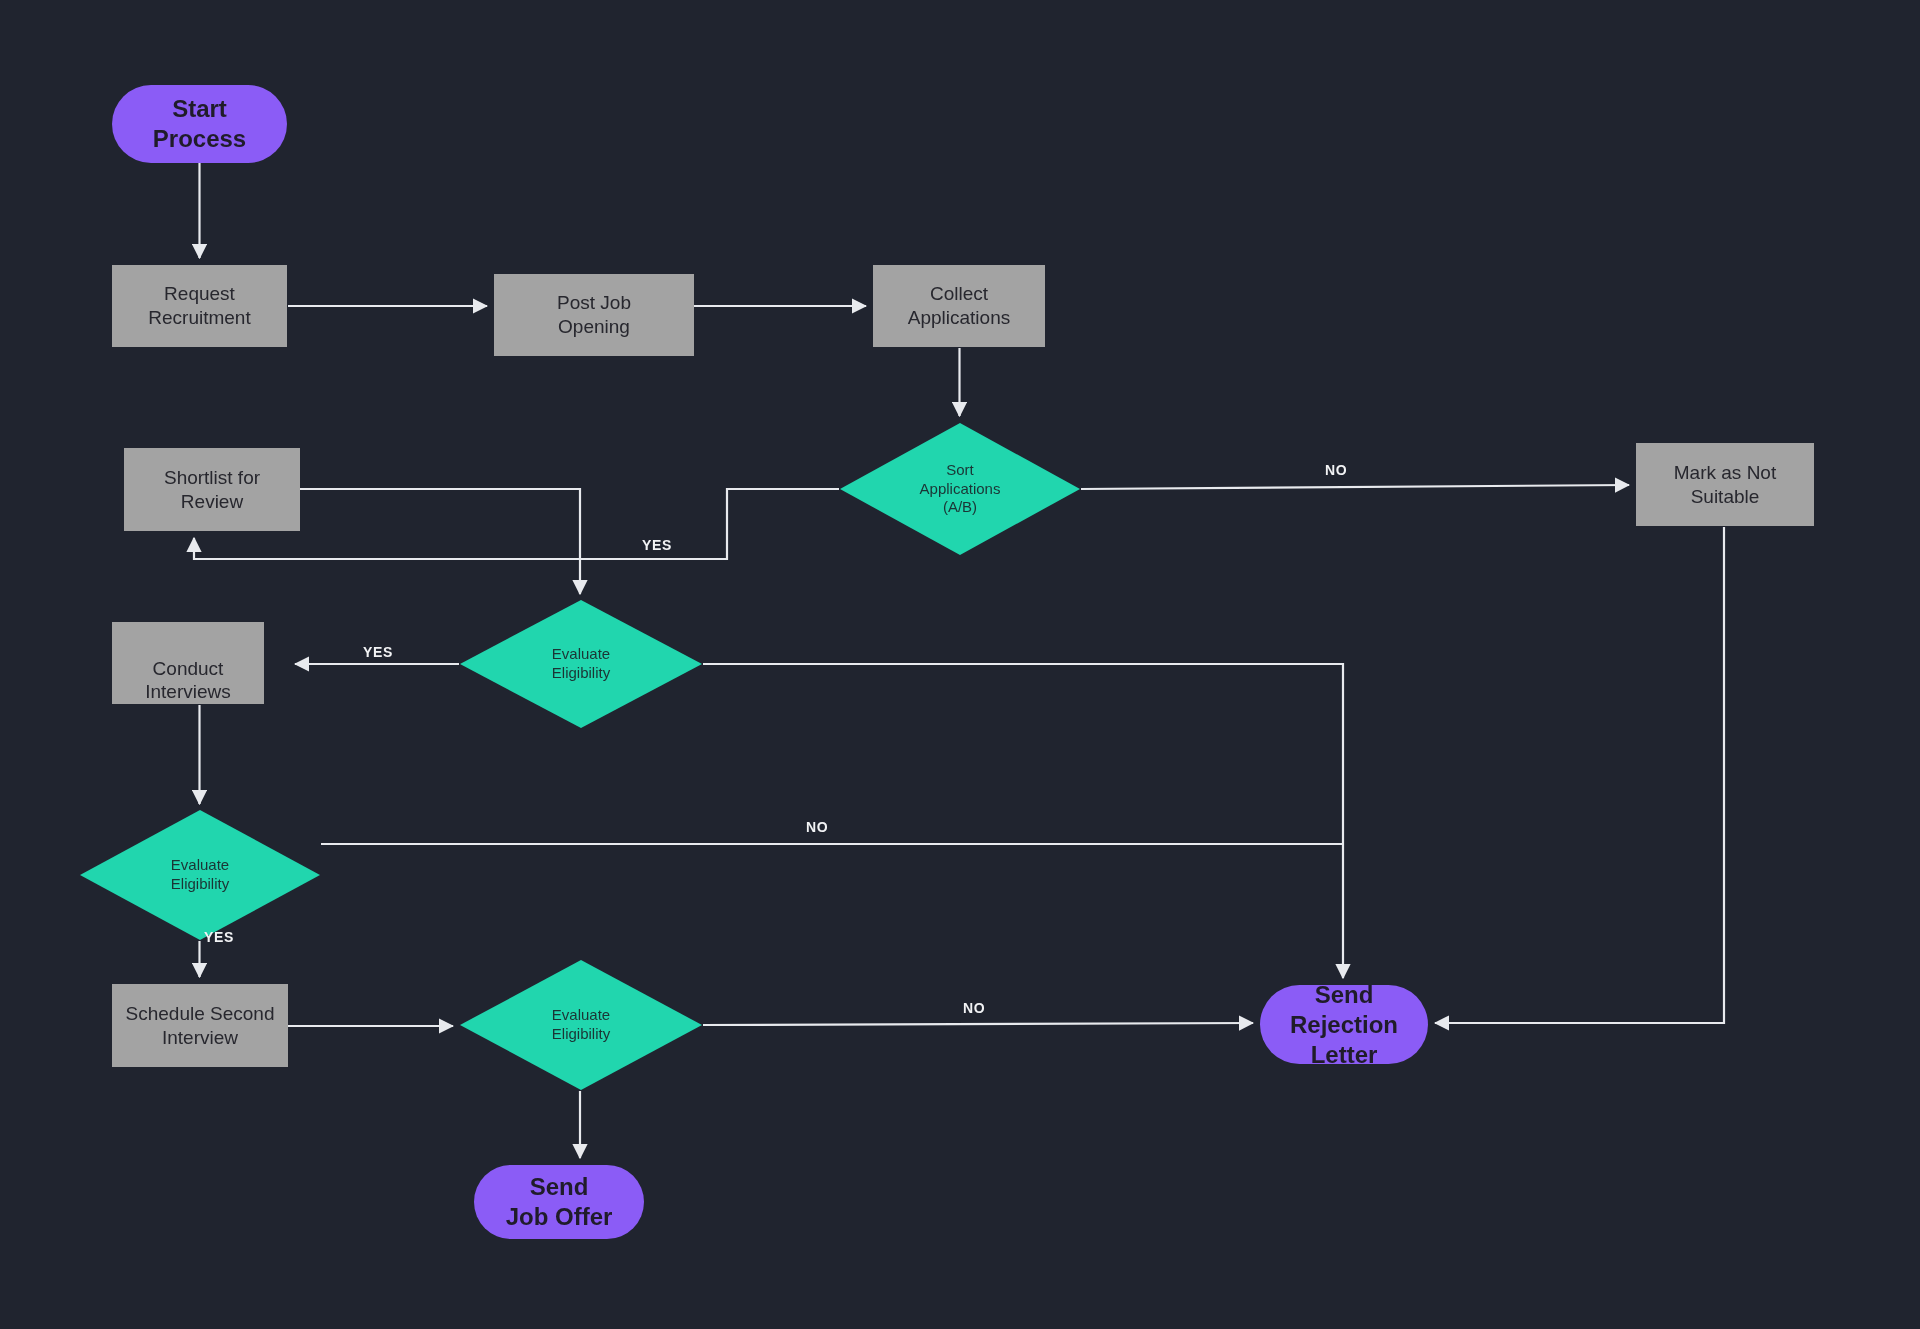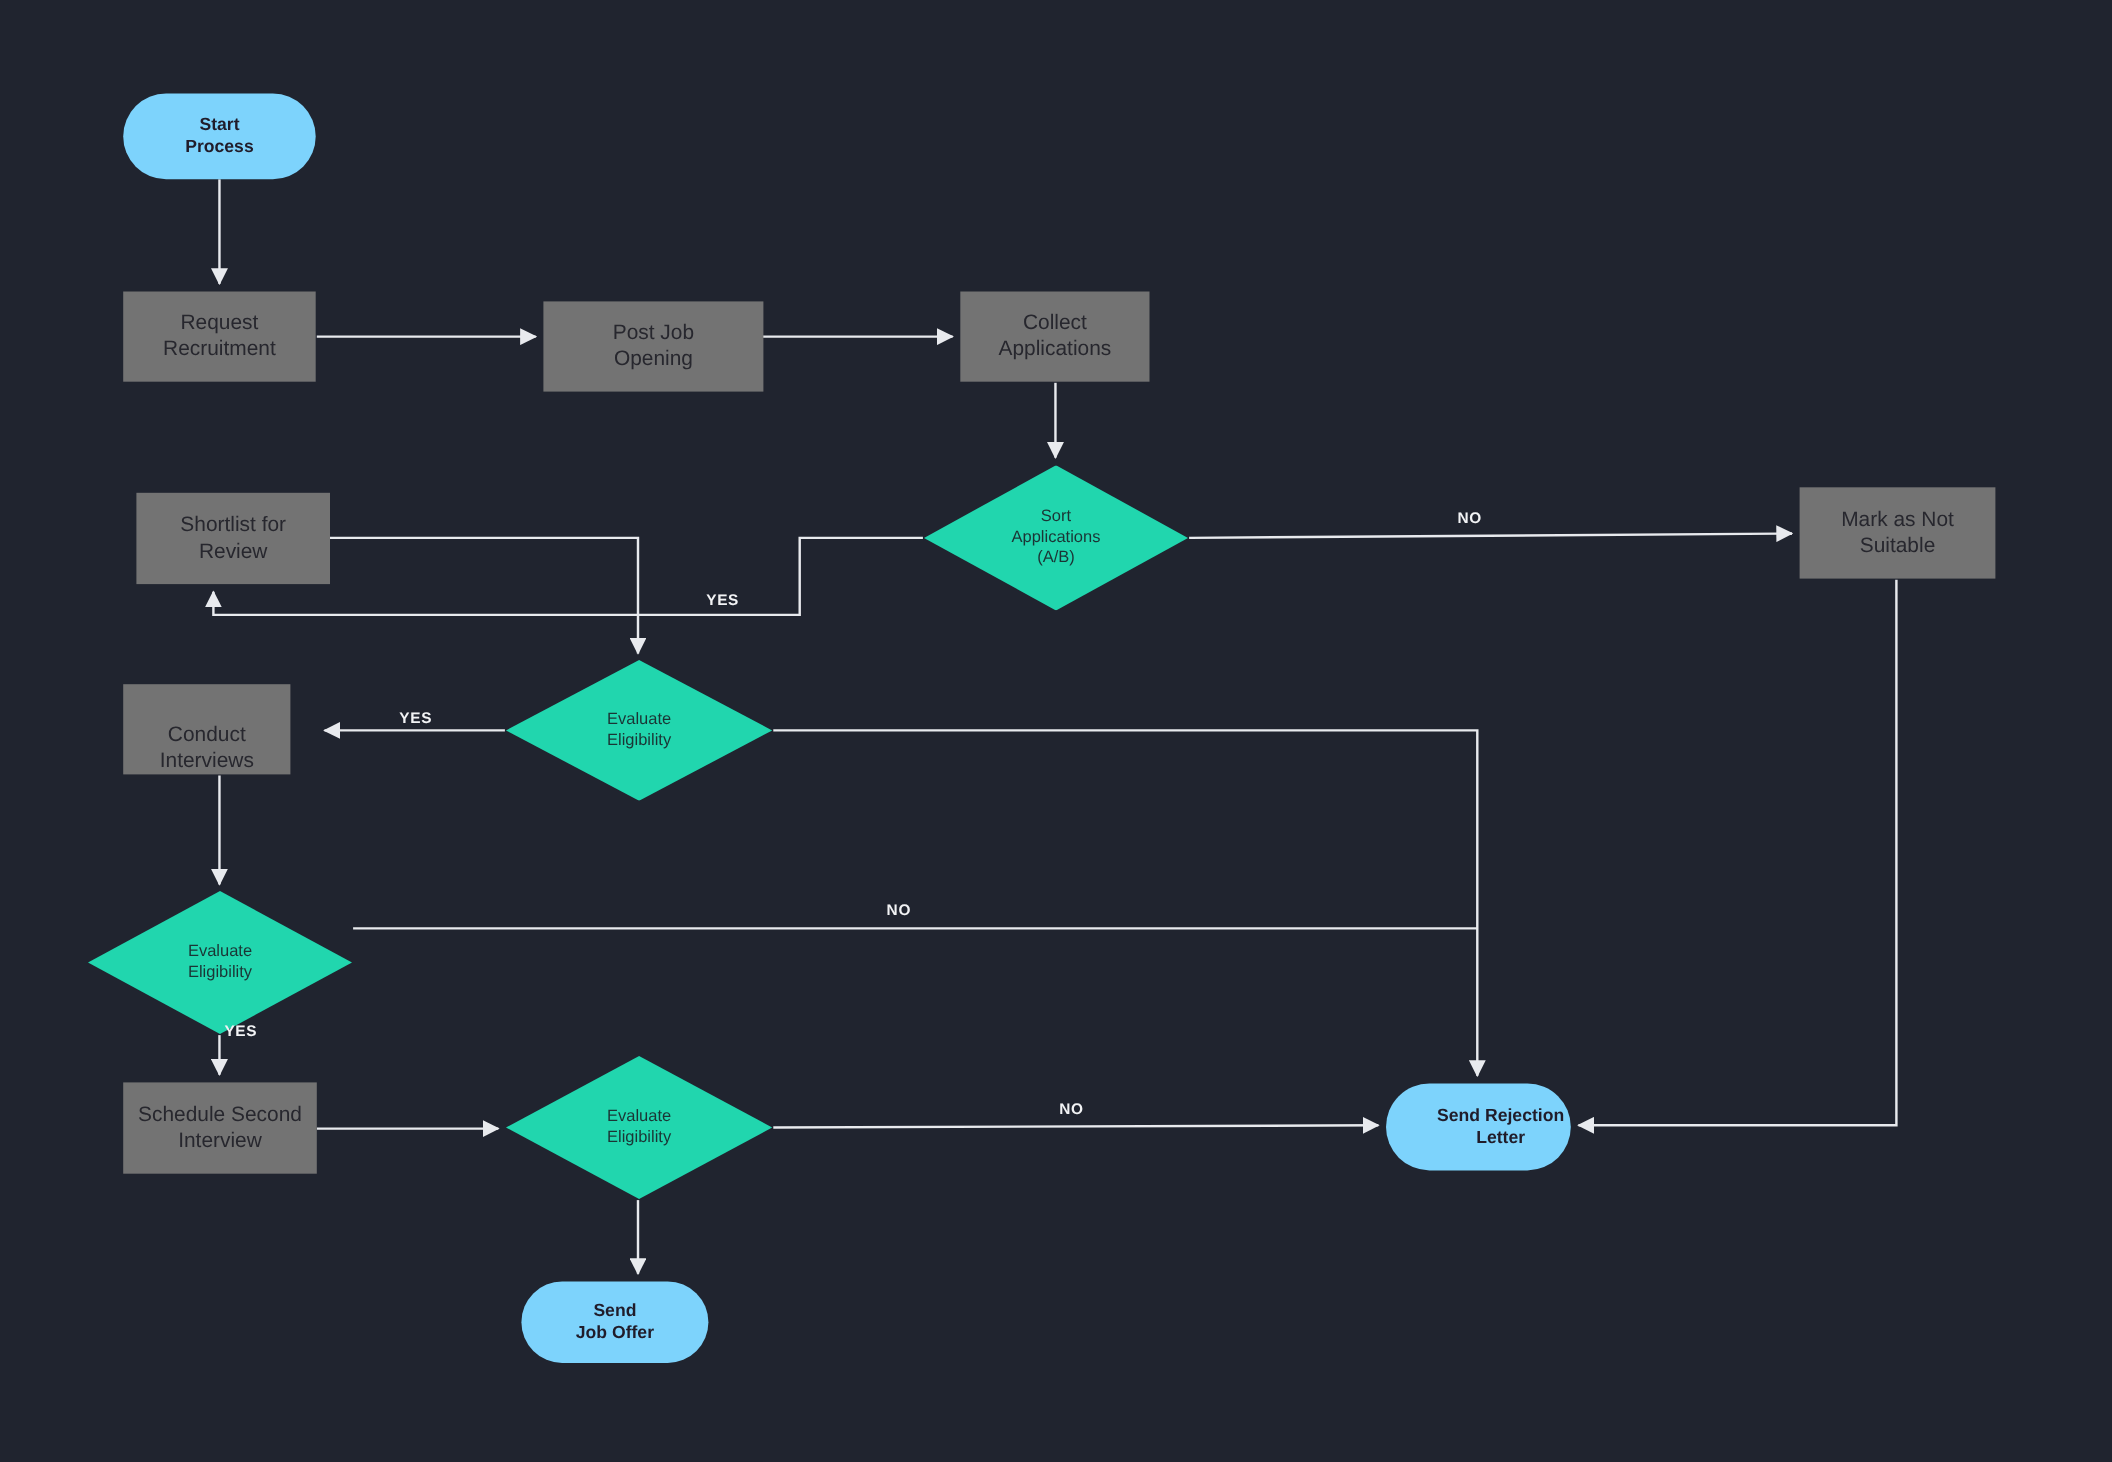--- a/index.html
+++ b/index.html
@@ -42,28 +42,28 @@
     position:absolute;
     display:flex;
     align-items:center;
     justify-content:center;
     text-align:center;
     line-height:1.25;
   }
   .node-label { display:block; padding:0 6px; }
 
   .node.terminal {
-    background:#7dd3fc;
+    background:#8b5cf6;
     border-radius:999px;
     color:#201c2a;
     font-weight:bold;
-    font-size:16px;
+    font-size:24px;
   }
   .node.process {
-    background:#737373;
+    background:#a3a3a3;
     color:#27272e;
     font-size:19px;
     font-weight:400;
   }
   .node.decision {
     color:#1b3535;
     font-size:15px;
     font-weight:400;
   }
   .diamond-shape {

